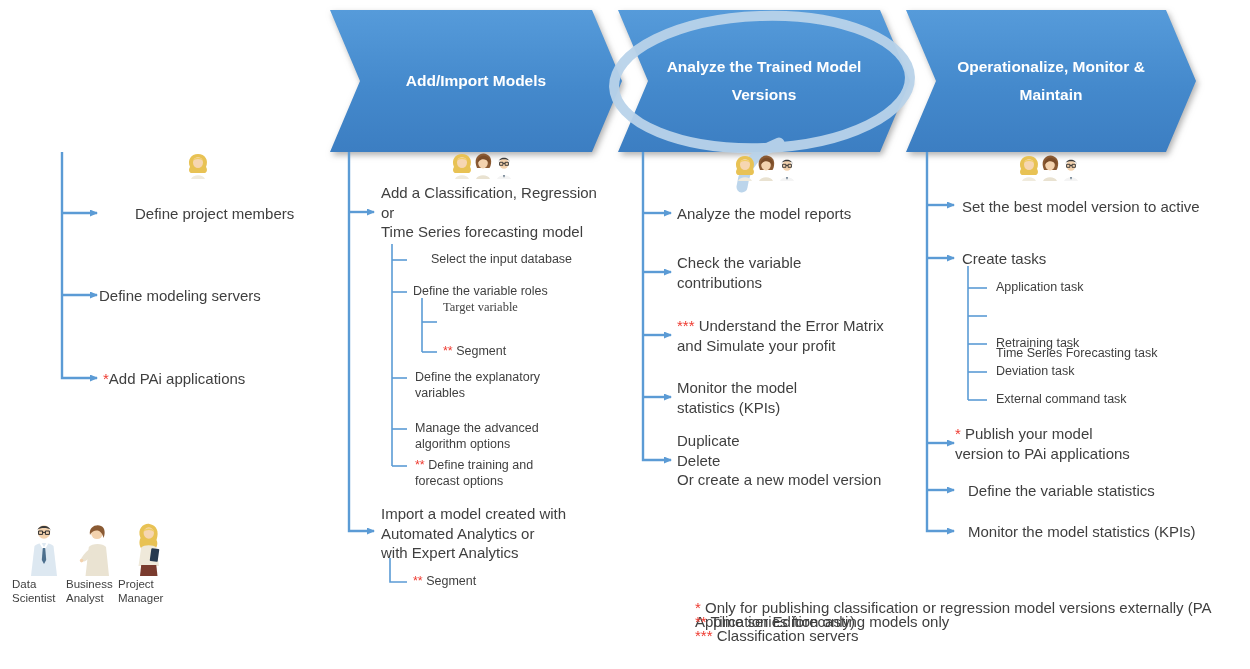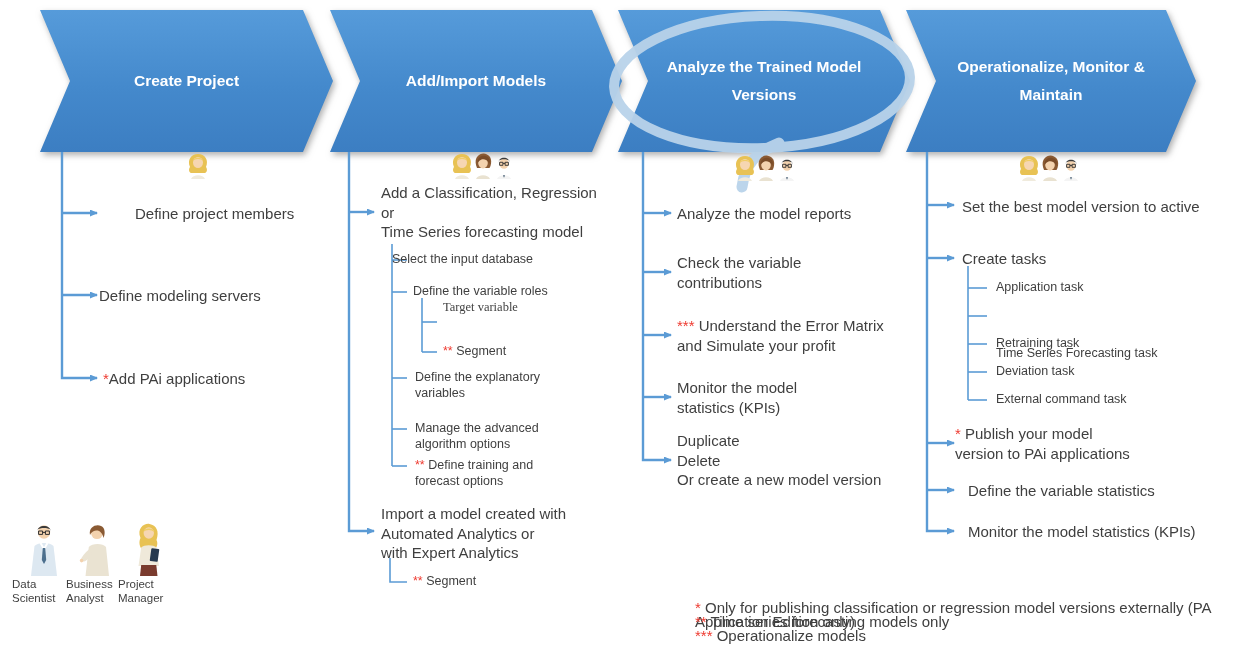--- a/index.html
+++ b/index.html
@@ -82,25 +82,20 @@
         <path d="M12.5 16 C8.5 6 16.5 1 21.5 2 C28.5 3.4 31.5 9 28.5 18 C30.5 22 28.5 26 26.5 27.5 L14.5 27.5 C11.5 25.5 10.5 20 12.5 16 Z" fill="#e8c254"></path>
         <ellipse cx="20.8" cy="11" rx="5.2" ry="5.8" fill="#f6d6b2"></ellipse>
         <path d="M15.5 10 C15.5 5.4 26 5.4 26 10 C24 7.2 17.5 7.2 15.5 10 Z" fill="#f0cd66"></path>
         <path d="M10.5 44 L13.2 25.5 C16 22.5 25.5 22.5 28.3 25.5 L31 44 Z" fill="#efe9da"></path>
         <rect x="22.5" y="26.5" width="8" height="13" rx="1" transform="rotate(8 26.5 33)" fill="#26384e"></rect>
         <path d="M12 54 L13.2 43 L28.3 43 L29.5 54 Z" fill="#7a3b2e"></path>
       </symbol>
     </defs>
   </svg>
 
-  <div class="stage-wrap sw1">
-    <div class="stage">
-        <span>Create Project</span>
-      </div>
-  </div>
   <div class="stage-wrap sw2">
     <div class="stage">
         <span>Add/Import Models</span>
       </div>
   </div>
   <div class="stage-wrap sw3">
     <div class="stage">
         <span>Analyze the Trained Model Versions</span>
       </div>
   </div>
@@ -198,21 +193,21 @@
       <use href="#head-glasses"></use>
     </svg>
 
   <div class="item f15" style="left:103px; top:204px;margin-left:32px;"><span class="red"></span><span>Define project members</span></div>
   <div class="item f15" style="left:99px; top:286px;"><span class="red"></span><span>Define modeling servers</span></div>
   <div class="item f15" style="left:103px; top:369px;"><span class="red">*</span><span>Add PAi applications</span></div>
 
   <div class="item f15" style="left:381px; top:183px;"><span class="red"></span><span>Add a Classification, Regression
 or
 Time Series forecasting model</span></div>
-  <div class="item f12" style="left:392px; top:252px;"><span class="red"></span><span>Select the input database</span></div>
+  <div class="item f12" style="left:431px; top:252px;"><span class="red"></span><span>Select the input database</span></div>
   <div class="item f12" style="left:413px; top:284px;"><span class="red"></span><span>Define the variable roles</span></div>
   <div class="item f12" style="left:443px; top:300px;font-family:Liberation Serif, serif;"><span class="red"></span><span>Target variable</span></div>
   <div class="item f12" style="left:443px; top:344px;"><span class="red">**</span><span> Segment</span></div>
   <div class="item f12" style="left:415px; top:370px;"><span class="red"></span><span>Define the explanatory
 variables</span></div>
   <div class="item f12" style="left:415px; top:421px;"><span class="red"></span><span>Manage the advanced
 algorithm options</span></div>
   <div class="item f12" style="left:415px; top:458px;"><span class="red">**</span><span> Define training and
 forecast options</span></div>
   <div class="item f15" style="left:381px; top:504px;"><span class="red"></span><span>Import a model created with
@@ -254,15 +249,15 @@
     </svg>
   <div class="legend-label" style="left:12px;  top:578px;">Data
 Scientist</div>
   <div class="legend-label" style="left:66px;  top:578px;">Business
 Analyst</div>
   <div class="legend-label" style="left:118px; top:578px;">Project
 Manager</div>
 
   <div class="footnote" style="top:601px;"><span class="red">*</span><span> Only for publishing classification or regression model versions externally (PA Application Edition only)</span></div>
   <div class="footnote" style="top:615px;"><span class="red">**</span><span> Time series forecasting models only</span></div>
-  <div class="footnote" style="top:629px;"><span class="red">***</span><span> Operationalize models</span></div>
+  <div class="footnote" style="top:629px;"><span class="red">***</span><span> Classification servers</span></div>
 
 </div>
 
 </body></html>

